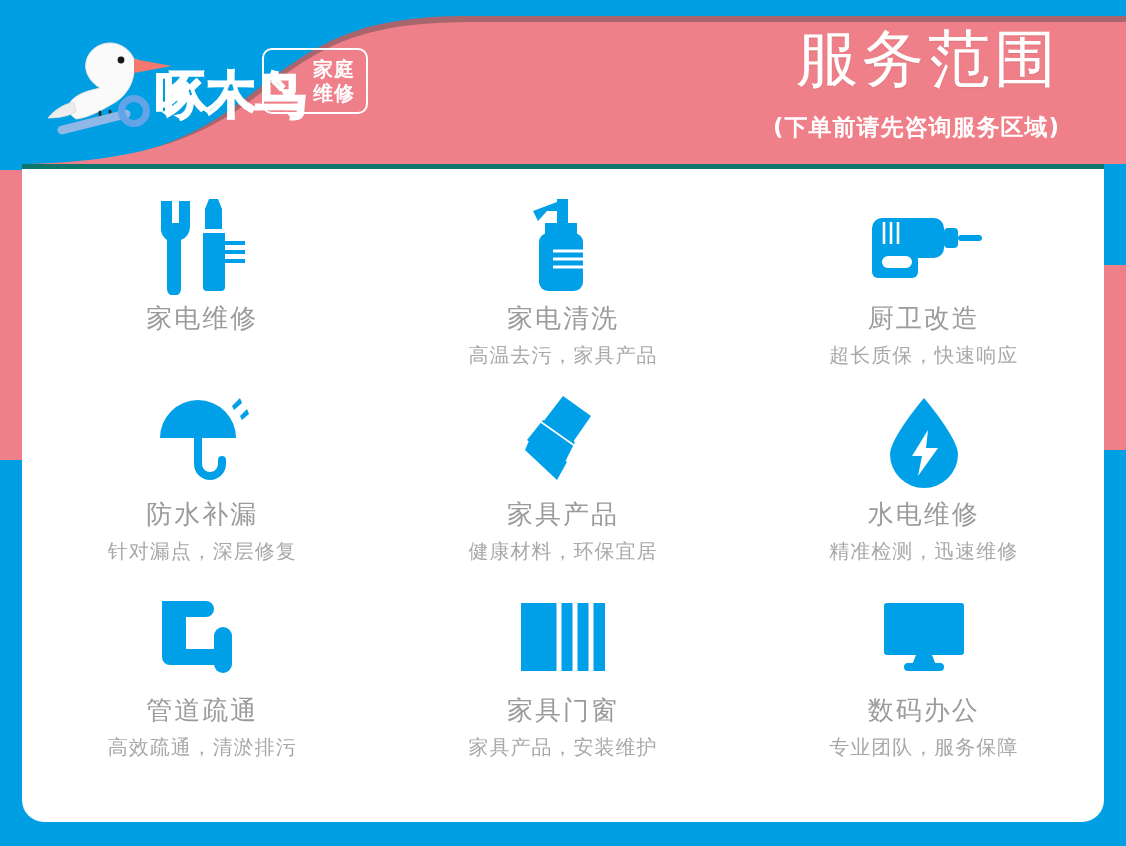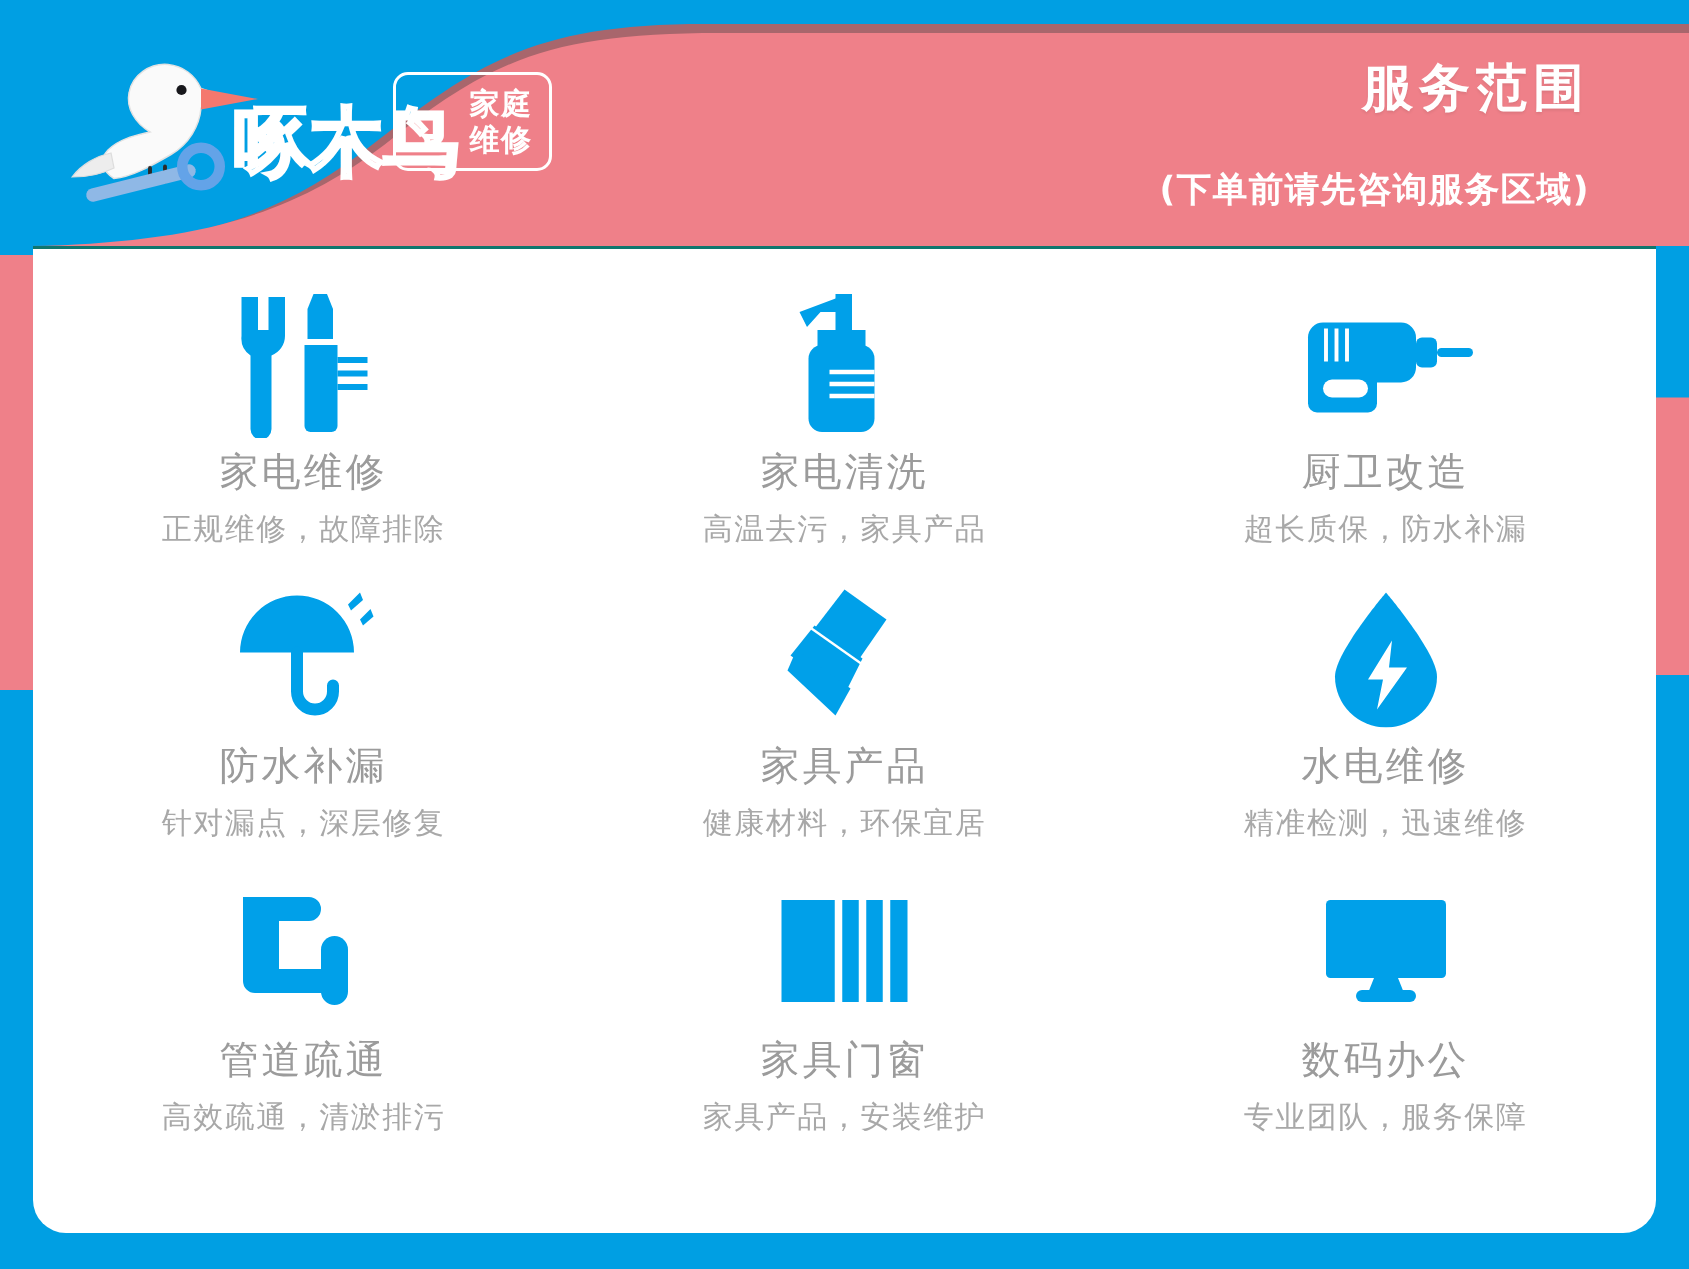--- a/index.html
+++ b/index.html
@@ -33,35 +33,35 @@
     width:300px;height:110px;
   }
   .logo svg{display:block;}
 
   .header-text{
     position:absolute;right:66px;top:26px;
     text-align:right;
     color:#FFFFFF;
   }
   .header-title{
-    font-size:34px;font-weight:bold;letter-spacing:4px;
+    font-size:62px;font-weight:normal;letter-spacing:4px;
     line-height:66px;white-space:nowrap;
     text-shadow:0 1px 2px rgba(0,0,0,.08);
   }
   .header-sub{
     font-size:23px;font-weight:bold;letter-spacing:1px;
     line-height:34px;white-space:nowrap;margin-top:18px;
   }
 
   
   .card{
     position:absolute;left:22px;top:164px;
     width:1082px;height:658px;
     background:#FFFFFF;
-    border-top:2px solid #0f766e;
+    border-top:5px solid #0f766e;
     border-radius:0 0 22px 22px;
     box-sizing:border-box;
   }
 
   .grid{
     position:absolute;left:0;top:24px;
     width:1082px;
     display:grid;
     grid-template-columns:repeat(3,1fr);
     grid-template-rows:repeat(3,196px);
@@ -159,21 +159,20 @@
               <path d="M14,6 h11 v22 h7 V6 h11 v26 a14,14 0 0 1 -9,13 V94 a7,7 0 0 1 -14,0 V45 a14,14 0 0 1 -6,-13 Z"></path>
               <path d="M62,4 h9 l4,10 v20 h-17 V14 Z"></path>
               <path d="M56,38 h22 v54 a4,4 0 0 1 -4,4 h-14 a4,4 0 0 1 -4,-4 Z"></path>
               <rect x="78" y="46" width="20" height="4"></rect>
               <rect x="78" y="55" width="20" height="4"></rect>
               <rect x="78" y="64" width="20" height="4"></rect>
             </g>
           </svg>
         </div>
         <div class="t">家电维修</div>
-        <div class="d">正规维修，故障排除</div>
       </div>
 
       <div class="cell">
         <div class="ico">
           <svg width="100" height="100" viewBox="0 0 100 100">
             <g fill="#00A0E9">
               <path d="M20,16 L52,4 v12 H34 l-9,10 Z"></path>
               <rect x="44" y="4" width="11" height="30"></rect>
               <path d="M32,28 h32 v12 H32 Z"></path>
               <rect x="26" y="38" width="44" height="58" rx="9"></rect>
@@ -200,21 +199,21 @@
               <rect x="18" y="54" width="30" height="12" rx="6" fill="#FFFFFF"></rect>
             </g>
             <g stroke="#FFFFFF" stroke-width="2.6">
               <line x1="20" y1="20" x2="20" y2="42"></line>
               <line x1="27" y1="20" x2="27" y2="42"></line>
               <line x1="34" y1="20" x2="34" y2="42"></line>
             </g>
           </svg>
         </div>
         <div class="t">厨卫改造</div>
-        <div class="d">超长质保，防水补漏</div>
+        <div class="d">超长质保，快速响应</div>
       </div>
 
       <div class="cell">
         <div class="ico">
           <svg width="100" height="94" viewBox="0 0 100 94">
             <g fill="#00A0E9">
               <path d="M8,44 a38,38 0 0 1 76,0 Z"></path>
               <path d="M46,44 v26 a12,12 0 0 0 24,0 v-4" fill="none" stroke="#00A0E9" stroke-width="8" stroke-linecap="round"></path>
               <path d="M80,12 l8,-8 l2,5 l-8,7 Z"></path>
               <path d="M88,22 l7,-7 l2,5 l-7,6 Z"></path>

